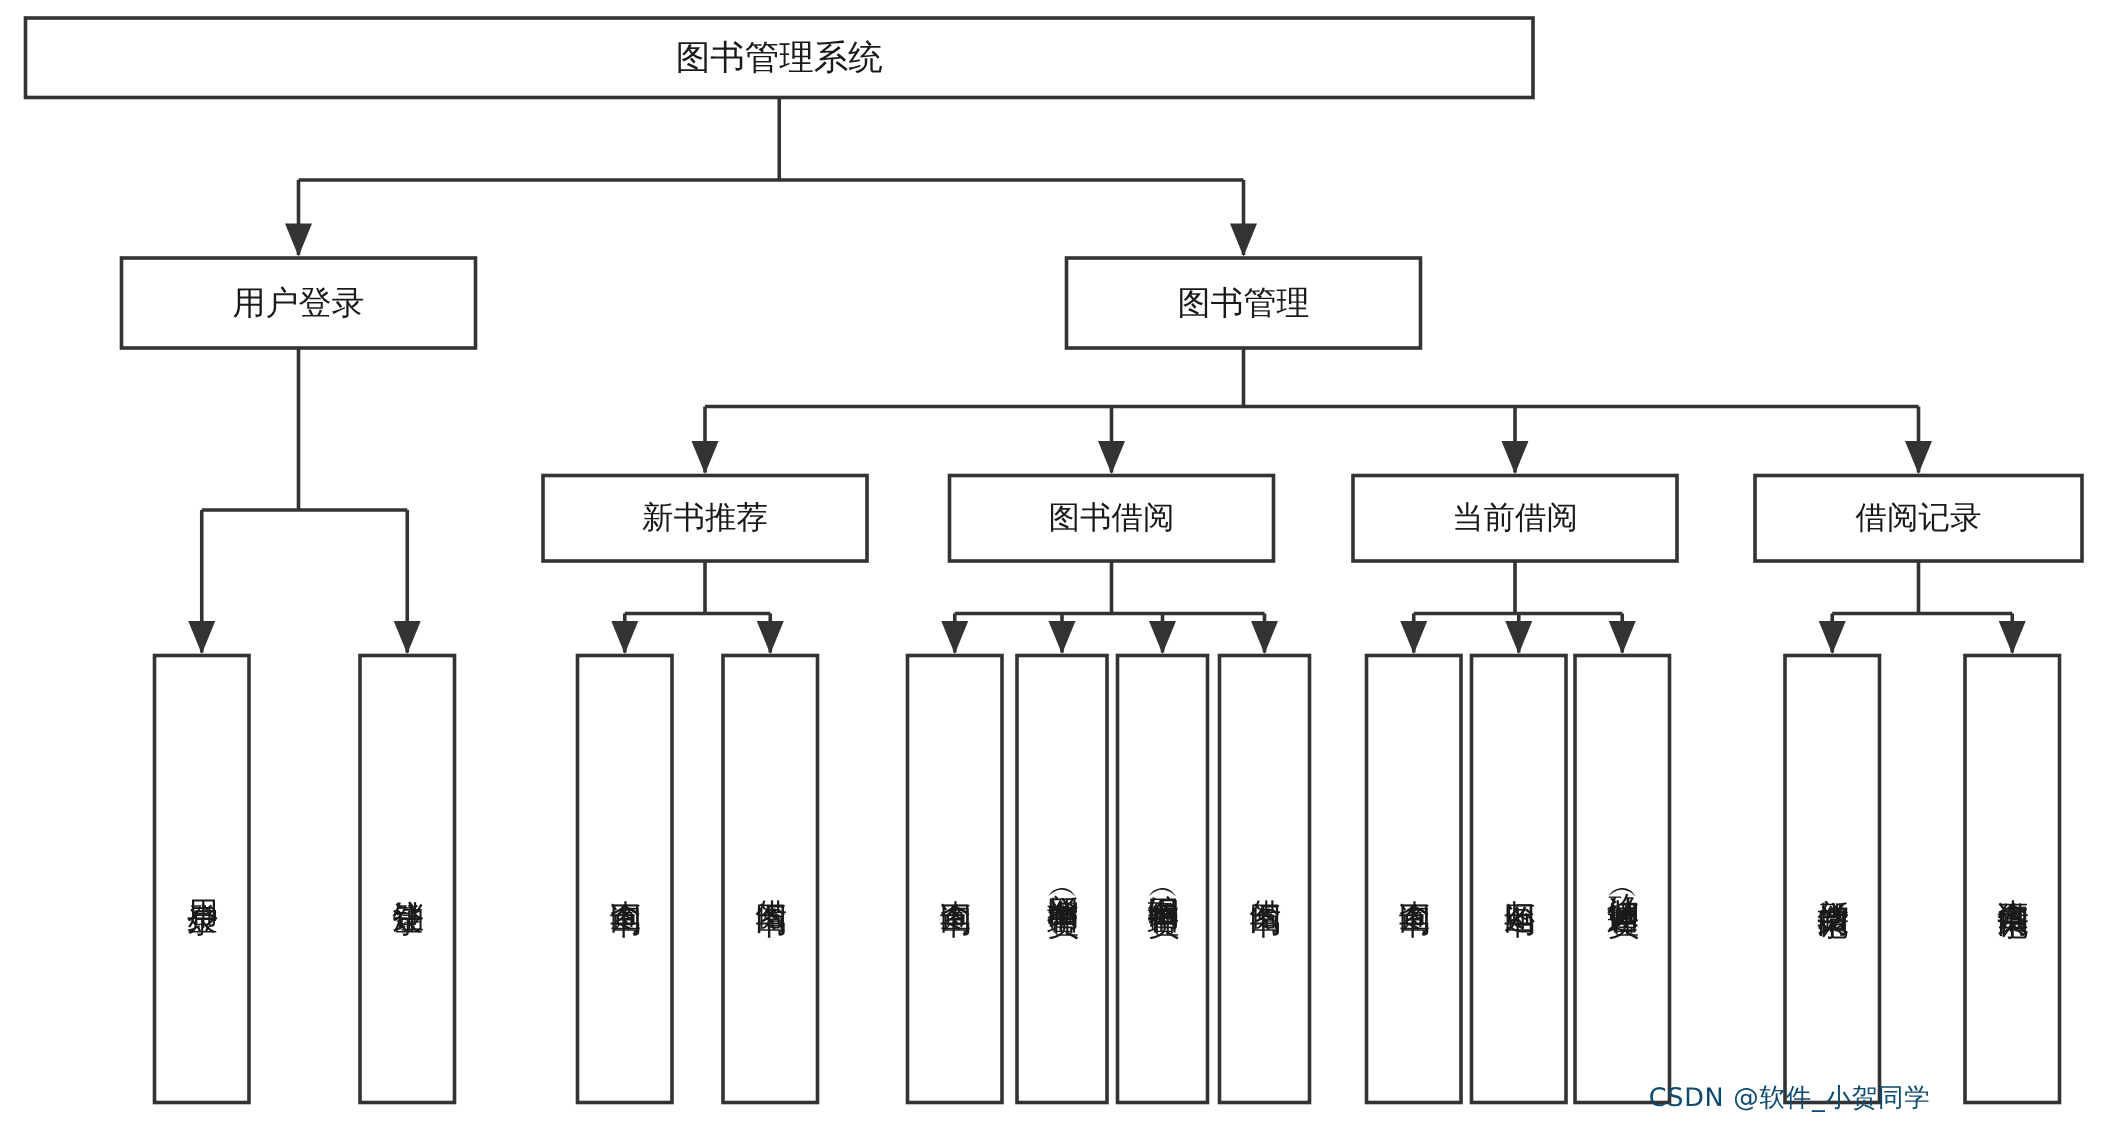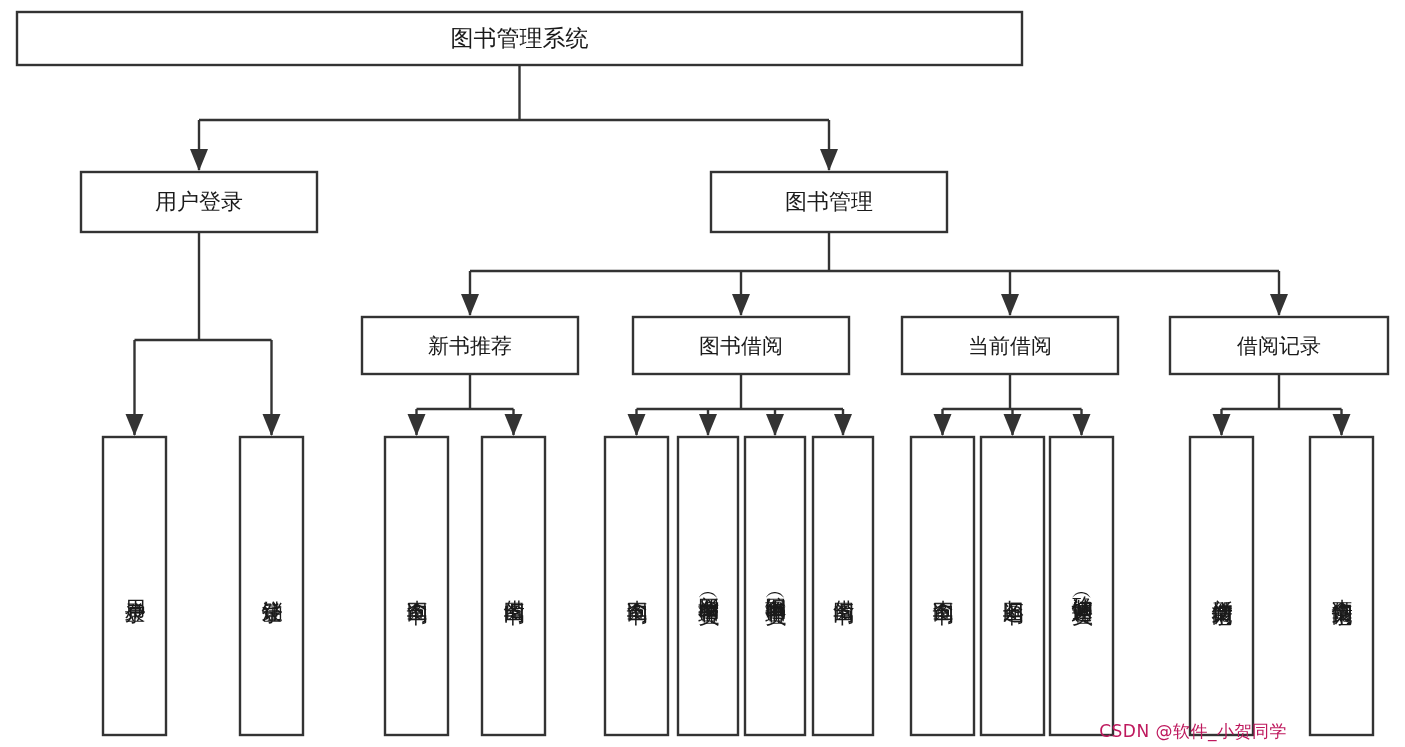--- a/index.html
+++ b/index.html
@@ -71,21 +71,21 @@
     color: #1a1a1a;
     white-space: nowrap;
     pointer-events: none;
   }
   .watermark {
     position: absolute;
     right: 8px;
     bottom: 4px;
     font-family: "DejaVu Sans", "Liberation Sans", sans-serif;
     font-size: 17px;
-    color: #be185d;
+    color: #0c4a6e;
     letter-spacing: 0.5px;
     white-space: nowrap;
   }
 </style>
 </head>
 <body>
 
 <div id="diagram-root">
 
   <svg class="diagram-canvas" viewBox="0 0 1405 747" xmlns="http://www.w3.org/2000/svg">

